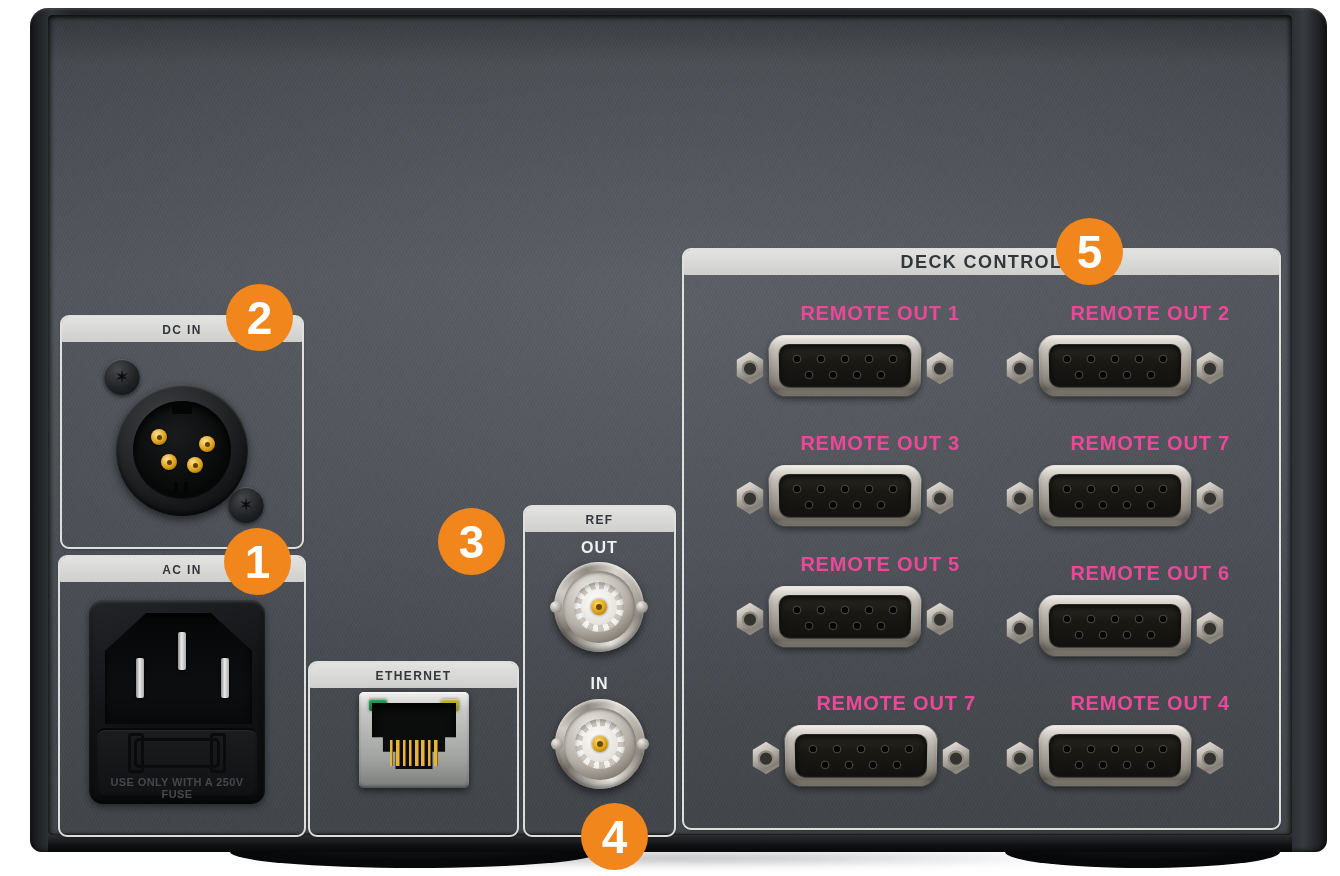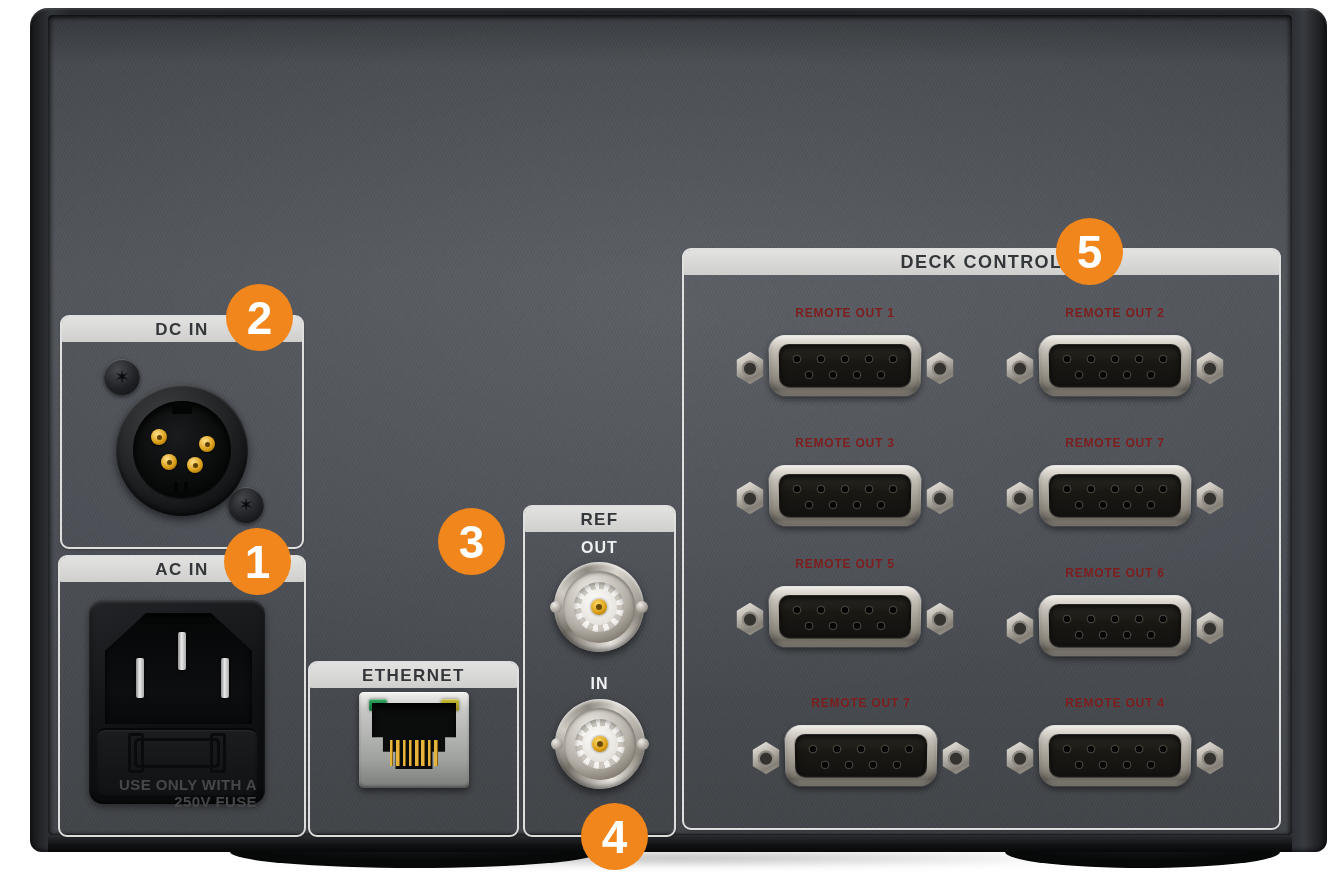--- a/index.html
+++ b/index.html
@@ -28,21 +28,21 @@
                     inset 0 3px 4px rgba(0,0,0,.55), inset 0 -1px 1px rgba(0,0,0,.3);}
   .bottom-band{position:absolute;left:48px;top:835px;width:1244px;height:17px;z-index:3;
          background:linear-gradient(180deg,#2c2d30 0%,#101113 60%,#070809 100%);}
 
   
   .box{position:absolute;border:2px solid rgba(236,236,234,.92);border-radius:9px;z-index:4;
        box-shadow:0 1px 2px rgba(0,0,0,.25);}
   .box-bar{position:absolute;left:0;top:0;right:0;height:25px;border-radius:6px 6px 1px 1px;
            background:linear-gradient(180deg,#e2e2e1,#cfcfce);
            display:flex;align-items:center;justify-content:center;
-           font-weight:bold;font-size:17px;letter-spacing:1.4px;color:#34373a;}
+           font-weight:bold;font-size:12px;letter-spacing:1.4px;color:#34373a;}
   .white-label{position:absolute;text-align:center;color:#eef0f1;font-weight:bold;
                font-size:16px;letter-spacing:1px;}
 
   
   .xlr{position:absolute;left:114px;top:382px;width:132px;height:132px;border-radius:50%;z-index:5;
        background:radial-gradient(circle at 38% 30%, #3f4144, #232527 45%, #101113 78%, #1d1f21);
        box-shadow:0 4px 9px rgba(0,0,0,.55), inset 0 2px 2px rgba(255,255,255,.20), inset 0 -3px 5px rgba(0,0,0,.6);}
   .xlr-inner{position:absolute;inset:17px;border-radius:50%;
        background:radial-gradient(circle at 45% 35%, #1a1b1c, #060707 72%);
        box-shadow:inset 0 4px 9px #000, inset 0 -1px 2px rgba(255,255,255,.06);}
@@ -73,22 +73,22 @@
   .prong.l{left:47px;top:58px;height:40px;}
   .prong.r{left:132px;top:58px;height:40px;}
   .fuse-area{position:absolute;left:8px;top:128px;width:160px;height:68px;border-radius:8px;
        border-top:2px solid #060707;
        background:linear-gradient(180deg,#1b1c1e,#101112);
        box-shadow:inset 0 1px 2px rgba(255,255,255,.07), inset 0 -2px 3px rgba(0,0,0,.6);}
   .fuse-outline{position:absolute;left:37px;top:8px;width:80px;height:24px;border:3px solid #0a0b0c;border-radius:5px;}
   .fuse-outline::before,.fuse-outline::after{content:'';position:absolute;top:-8px;width:10px;height:34px;
        border:3px solid #0a0b0c;border-radius:3px;}
   .fuse-outline::before{left:-9px;} .fuse-outline::after{right:-9px;}
-  .fuse-text{position:absolute;left:0;top:46px;width:160px;text-align:right;
-       font-size:15px;font-weight:bold;letter-spacing:.4px;color:#45474b;}
+  .fuse-text{position:absolute;left:0;top:46px;width:160px;text-align:center;
+       font-size:11px;font-weight:bold;letter-spacing:.4px;color:#45474b;}
 
   
   .usbc{position:absolute;left:72px;top:64px;width:62px;height:24px;border-radius:13px;
        border:3px solid #d2d2d0;background:#15161a;
        box-shadow:0 1px 3px rgba(0,0,0,.6), inset 0 2px 3px rgba(0,0,0,.9);}
   .usbc::after{content:'';position:absolute;left:10px;top:7px;width:36px;height:7px;border-radius:4px;
        background:#030303;box-shadow:0 0 0 1.5px #3e4043;}
 
   
   .rj45{position:absolute;left:49px;top:29px;width:110px;height:96px;border-radius:5px;
@@ -118,22 +118,22 @@
        box-shadow:inset 0 2px 4px rgba(0,0,0,.3);}
   .bnc-ceramic{position:absolute;inset:27px;border-radius:50%;
        background:radial-gradient(circle at 42% 35%, #fefefd, #e6e3dc 70%, #cfccc4);}
   .bnc-pin{position:absolute;inset:37px;border-radius:50%;
        background:radial-gradient(circle at 40% 32%, #ffd968, #d89d15 60%, #8a5f07);
        box-shadow:0 0 3px rgba(0,0,0,.55);}
   .bnc-pin::after{content:'';position:absolute;left:5px;top:5px;width:6px;height:6px;border-radius:50%;background:#6b4a08;}
 
   
   .port-group{position:absolute;width:230px;height:98px;z-index:5;}
-  .group-label{position:absolute;left:0;top:0;width:230px;height:20px;line-height:20px;text-align:center;
-       color:#7f1d1d;font-weight:bold;font-size:12px;letter-spacing:.8px;}
+  .group-label{position:absolute;left:0;top:0;width:230px;height:20px;line-height:20px;text-align:right;
+       color:#ec4899;font-weight:bold;font-size:20px;letter-spacing:.8px;}
   .db9{position:absolute;left:0;top:32px;width:230px;height:66px;}
   .hexnut{position:absolute;top:16px;width:30px;height:34px;
        clip-path:polygon(50% 2%,94% 26%,94% 74%,50% 98%,6% 74%,6% 26%);
        background:radial-gradient(circle at 50% 52%, #34332f 0 5.5px, #8f8b83 6.5px 8px, rgba(0,0,0,0) 8.5px),
                   linear-gradient(155deg,#f2f0ec 0%,#c3beb5 35%,#847f76 72%,#a8a39a 100%);}
   .hexnut.l{left:5px;} .hexnut.r{right:5px;}
   .db9-persp{position:absolute;left:39px;top:0;width:152px;height:62px;
        transform:perspective(520px) rotateX(-9deg);}
   .db9-shell{position:absolute;inset:0;border-radius:17px;
        background:linear-gradient(180deg,#f2efe9 0%,#c6c1b8 22%,#8e897f 72%,#6f6b62 88%,#a29d94 100%);

